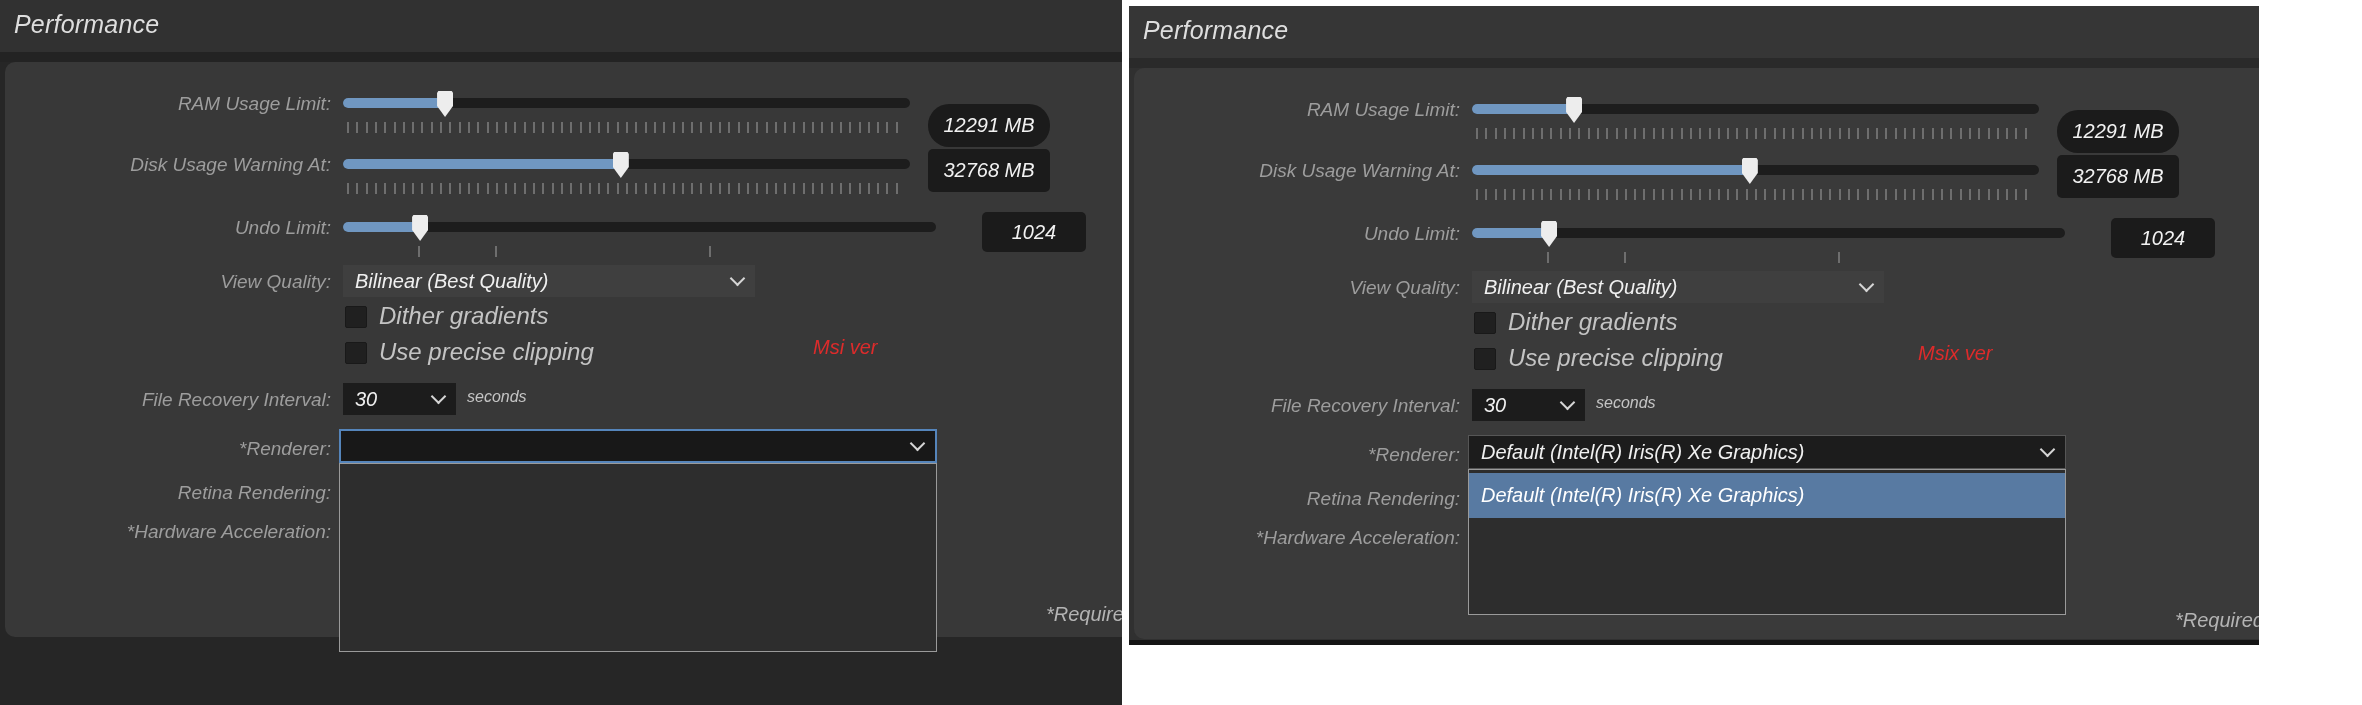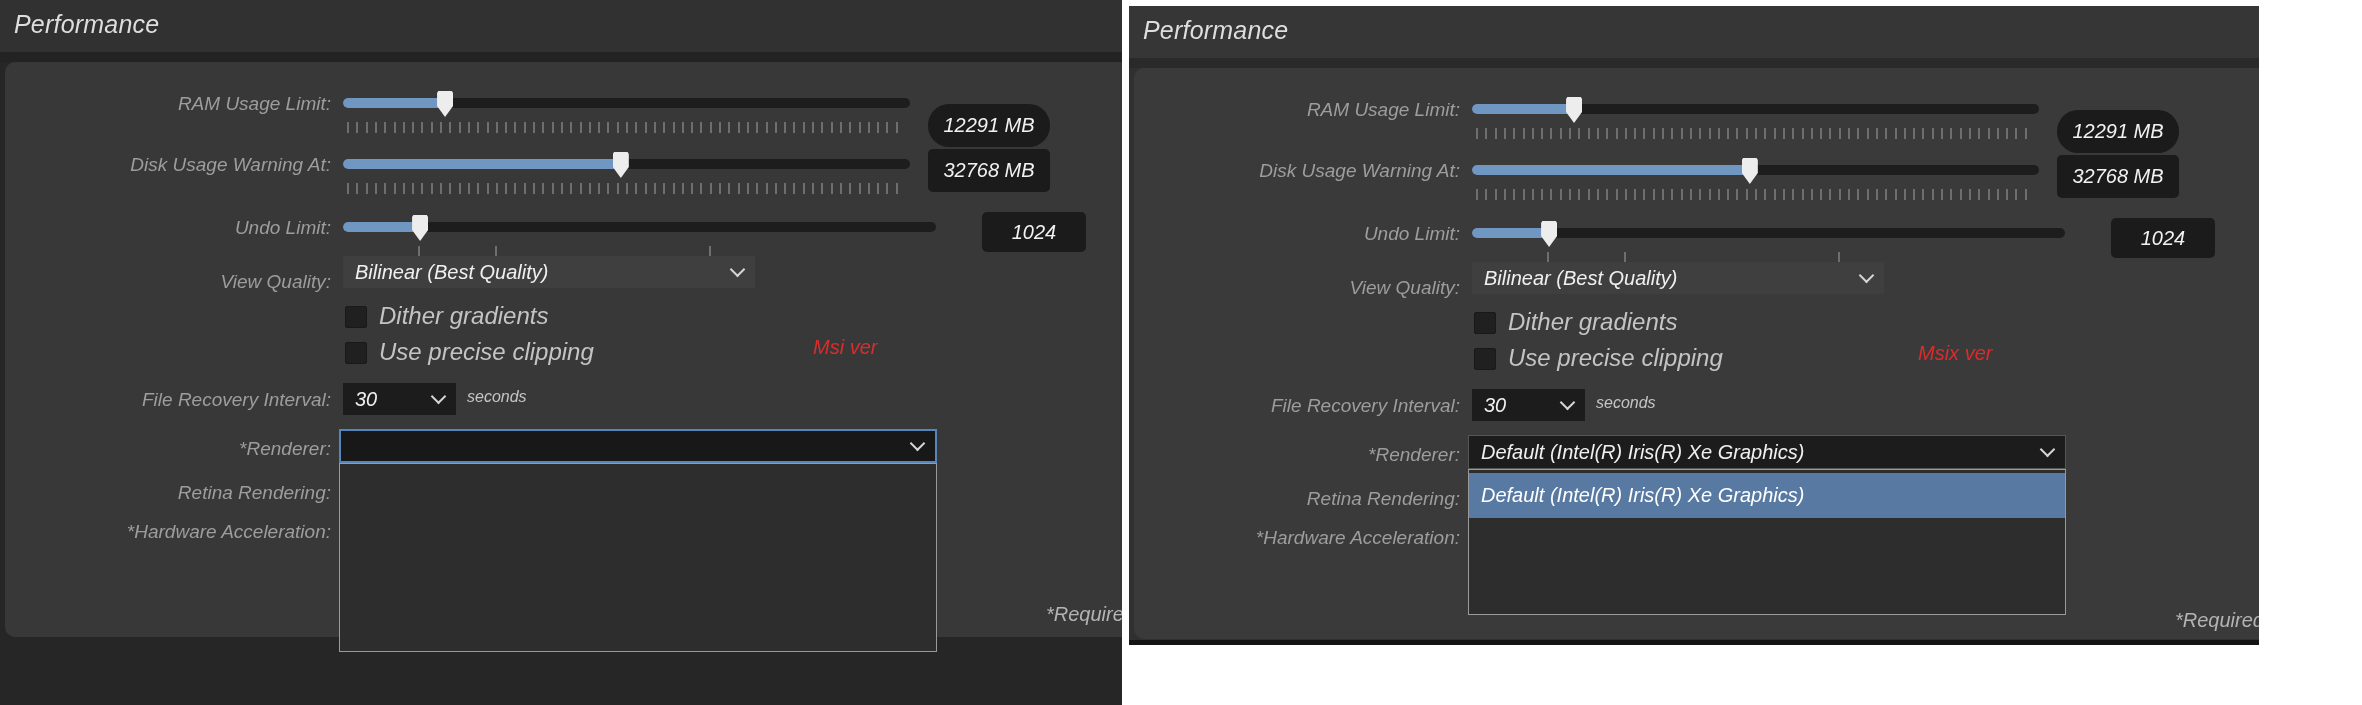--- a/index.html
+++ b/index.html
@@ -42,21 +42,21 @@
 
   
   .valbox{position:absolute;background:#1b1b1b;border-radius:5px;color:#f2f2f2;font-size:20px;
           display:flex;align-items:center;justify-content:center;white-space:nowrap;}
   .v-ram{left:928px;top:104px;width:122px;height:43px;border-radius:21px;}
   .v-disk{left:928px;top:149px;width:122px;height:43px;}
   .v-undo{left:946px;top:212px;width:104px;height:40px;margin-left:36px;}
 
   
   .select{position:absolute;display:flex;align-items:center;color:#f0f0f0;font-size:20px;box-sizing:border-box;cursor:default;}
-  .viewq{left:343px;top:256px;width:412px;height:32px;background:#3f3f3f;padding:0 12px;}
+  .viewq{left:343px;top:265px;width:412px;height:32px;background:#3f3f3f;padding:0 12px;}
   .rec{left:343px;top:383px;width:113px;height:32px;background:#1c1c1c;padding:0 12px;gap:48px;}
   .renderer{left:339px;top:429px;width:598px;height:34px;background:#1c1c1c;border:1px solid #565656;padding:0 12px;}
   .renderer.focused{border:2px solid #5585bb;background:#181818;}
   .sel-text{flex:1;white-space:nowrap;overflow:hidden;}
   .chev{width:9px;height:9px;border-right:2px solid #d5d5d5;border-bottom:2px solid #d5d5d5;
         transform:rotate(45deg);flex:none;margin-left:8px;margin-top:-5px;}
 
   
   .droplist{position:absolute;left:339px;top:463px;width:598px;background:#2d2d2d;border:1px solid #9a9a9a;box-sizing:border-box;}
   .droplist.empty{height:189px;}

